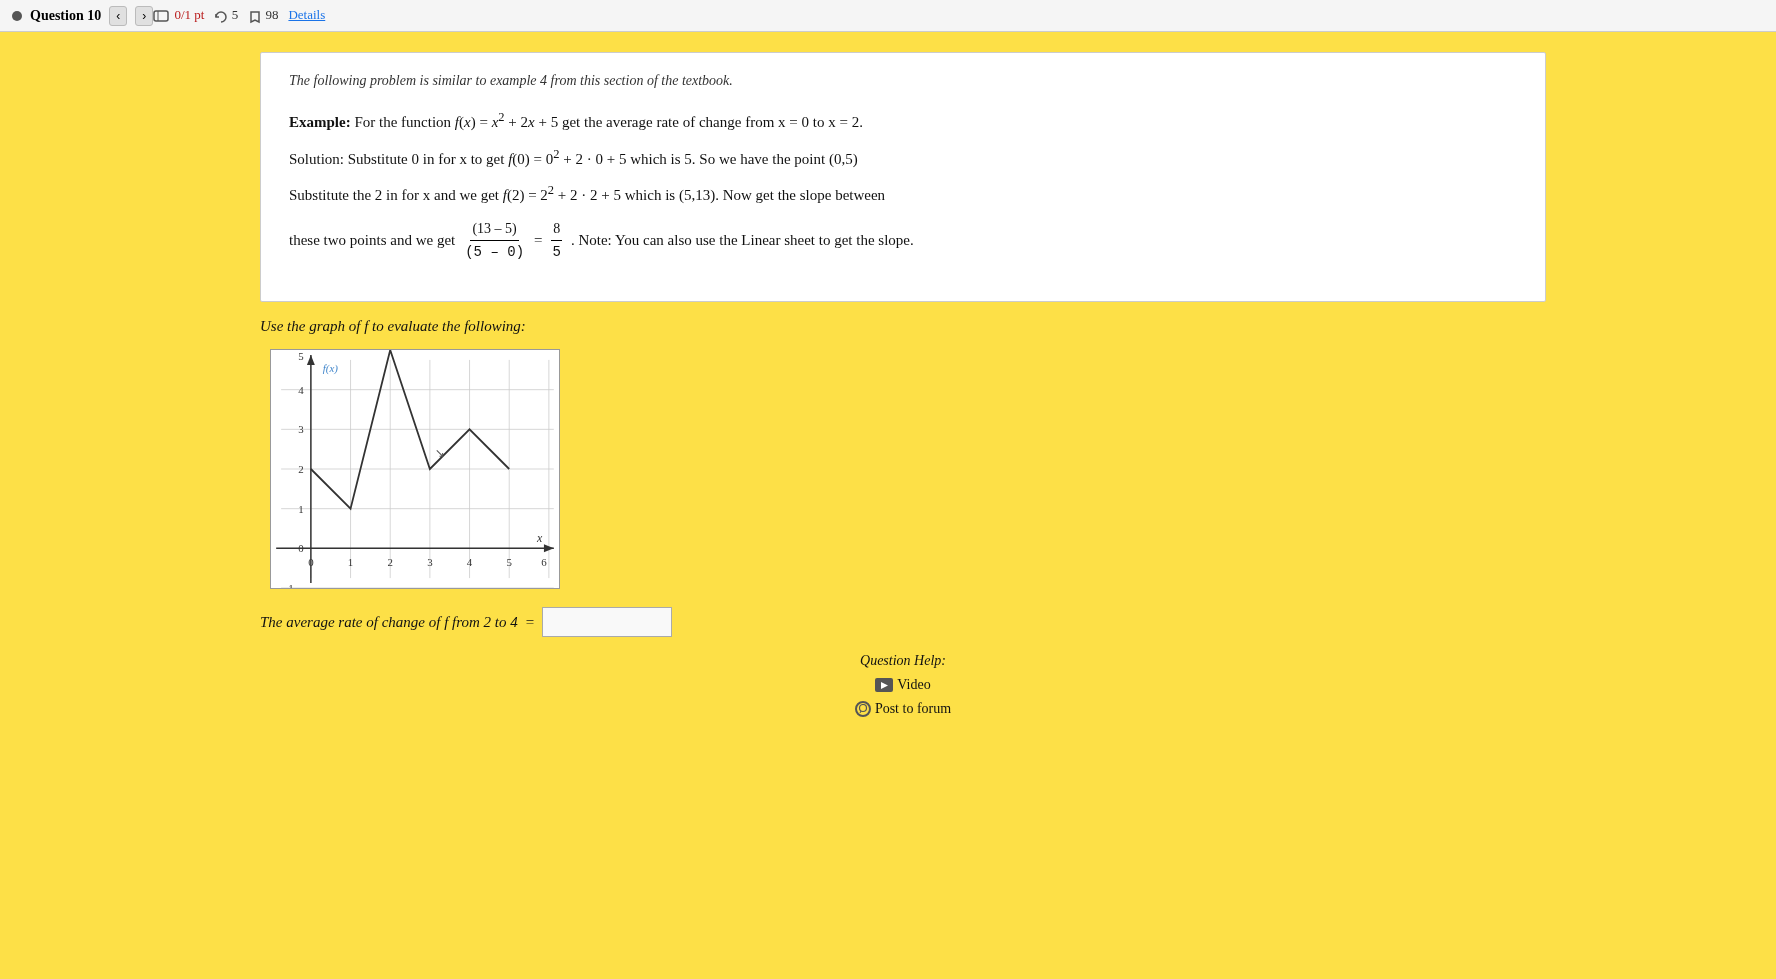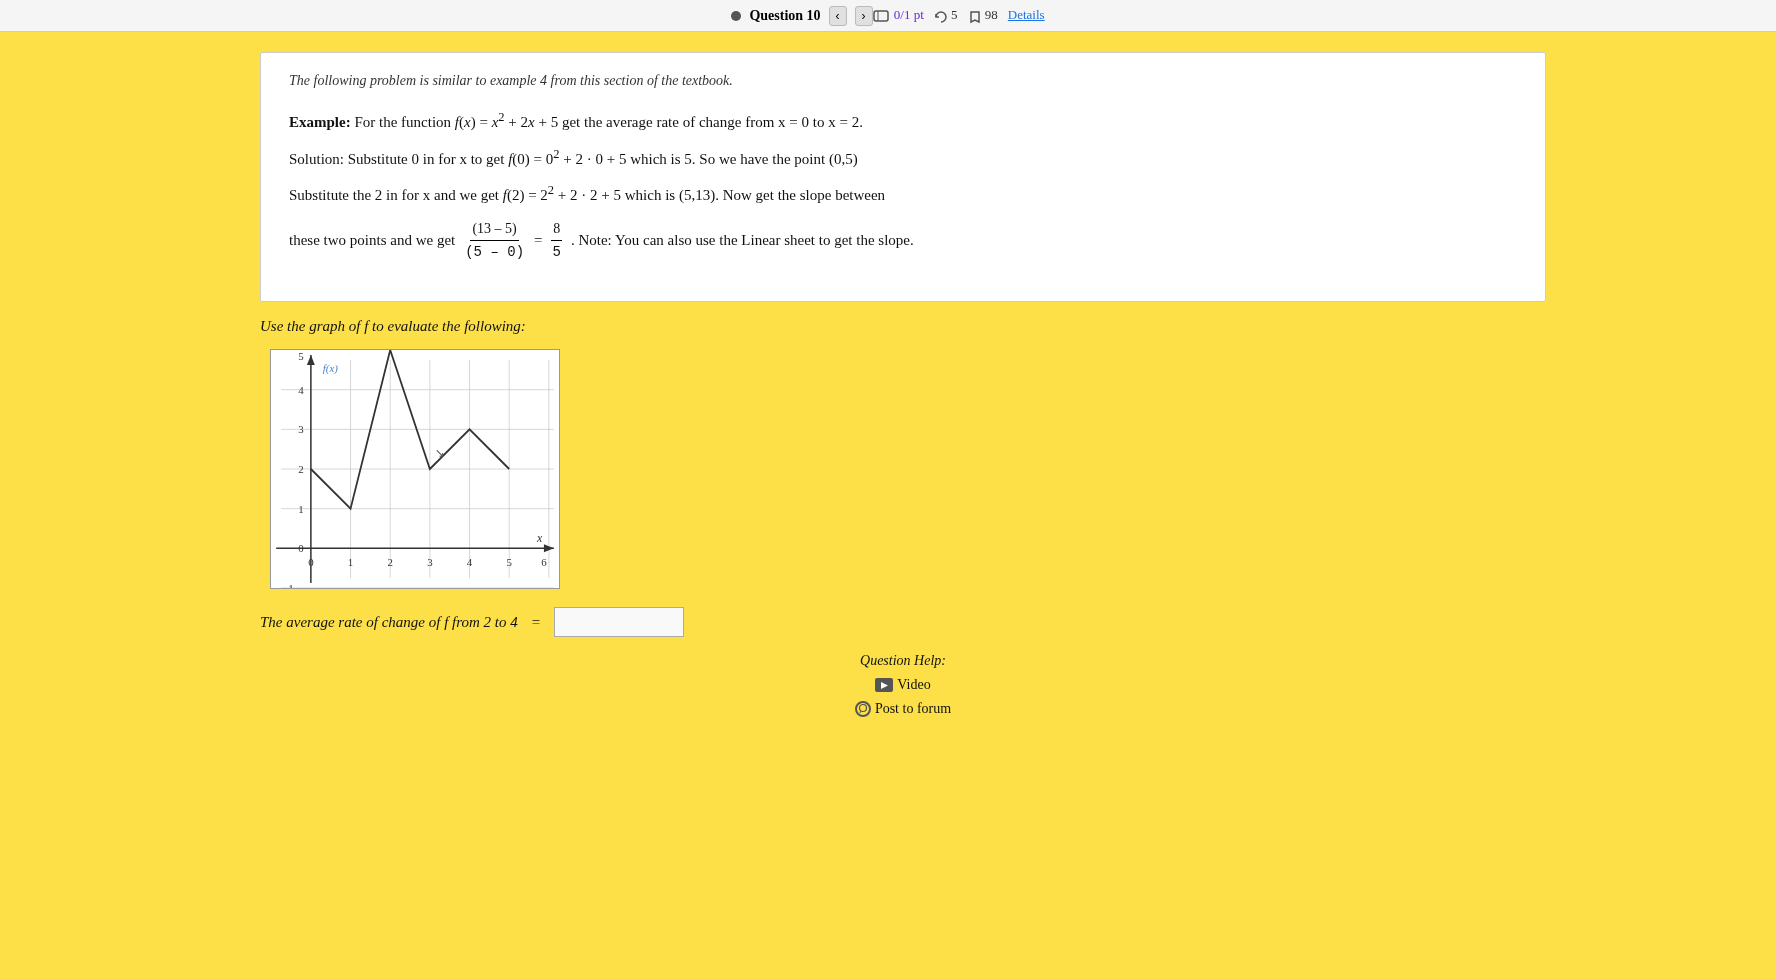--- a/index.html
+++ b/index.html
@@ -11,21 +11,21 @@
       display: flex;
       flex-direction: column;
     }
 
     .top-bar {
       background: #f5f5f5;
       border-bottom: 1px solid #ccc;
       padding: 4px 12px;
       display: flex;
       align-items: center;
-      justify-content: center;
+      justify-content: flex-start;
       min-height: 32px;
     }
 
     .top-bar-left {
       display: flex;
       align-items: center;
       gap: 8px;
     }
 
     .question-label {
@@ -55,21 +55,21 @@
 
     .top-bar-right {
       display: flex;
       align-items: center;
       gap: 10px;
       font-size: 13px;
       color: #333;
     }
 
     .score-badge {
-      color: #6d28d9;
+      color: #b91c1c;
       font-family: Liberation Serif, serif;
     }
 
     .detail-link {
       color: #1a73e8;
       text-decoration: underline;
       cursor: pointer;
     }
 
     .main-content {
@@ -152,21 +152,21 @@
     svg.graph-svg {
       width: 100%;
       height: 100%;
     }
 
     .answer-row {
       font-style: italic;
       font-size: 15px;
       display: flex;
       align-items: center;
-      gap: 14px;
+      gap: 8px;
       margin-bottom: 16px;
       color: #111;
     }
 
     .answer-input {
       border: 1px solid #aaa;
       background: #f9f9f9;
       height: 30px;
       width: 130px;
       font-size: 14px;

